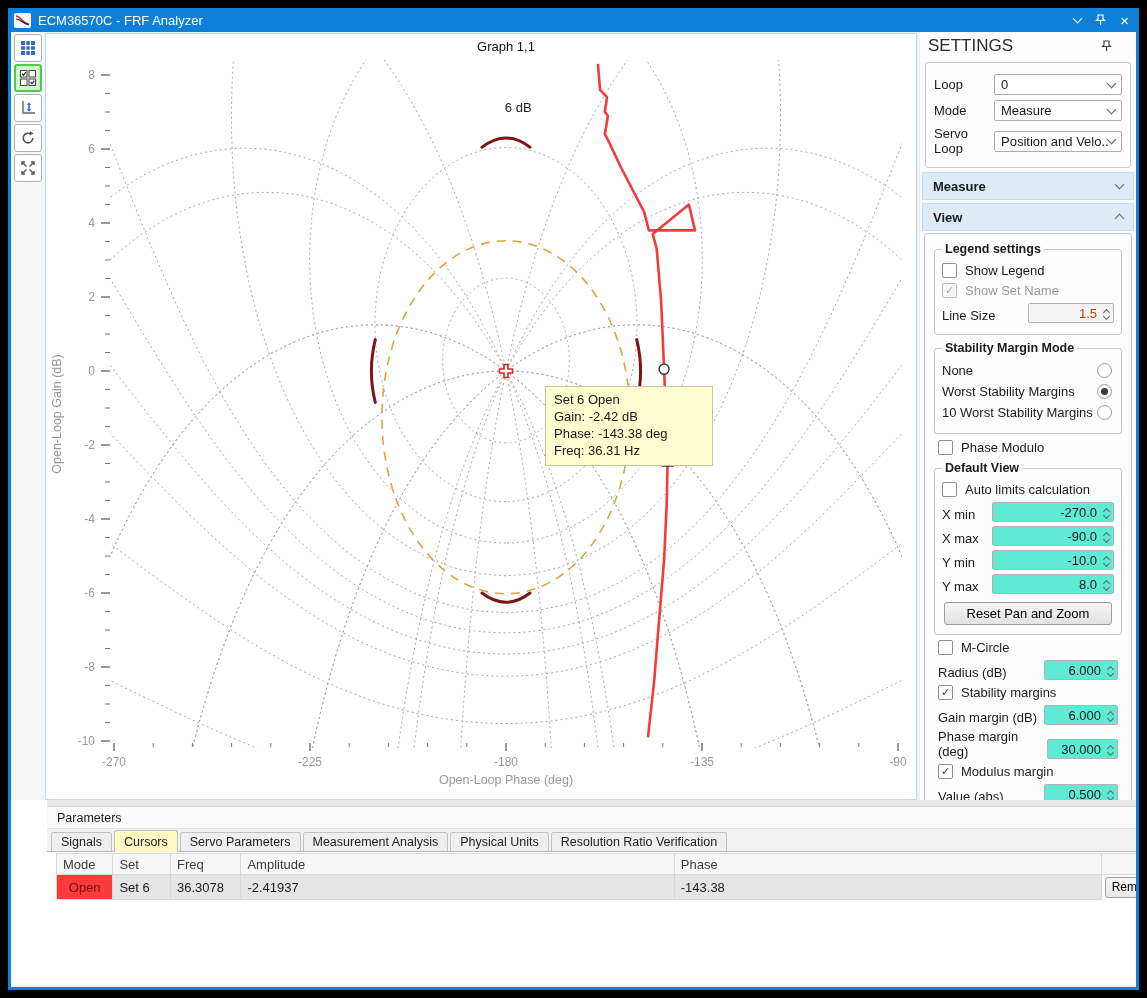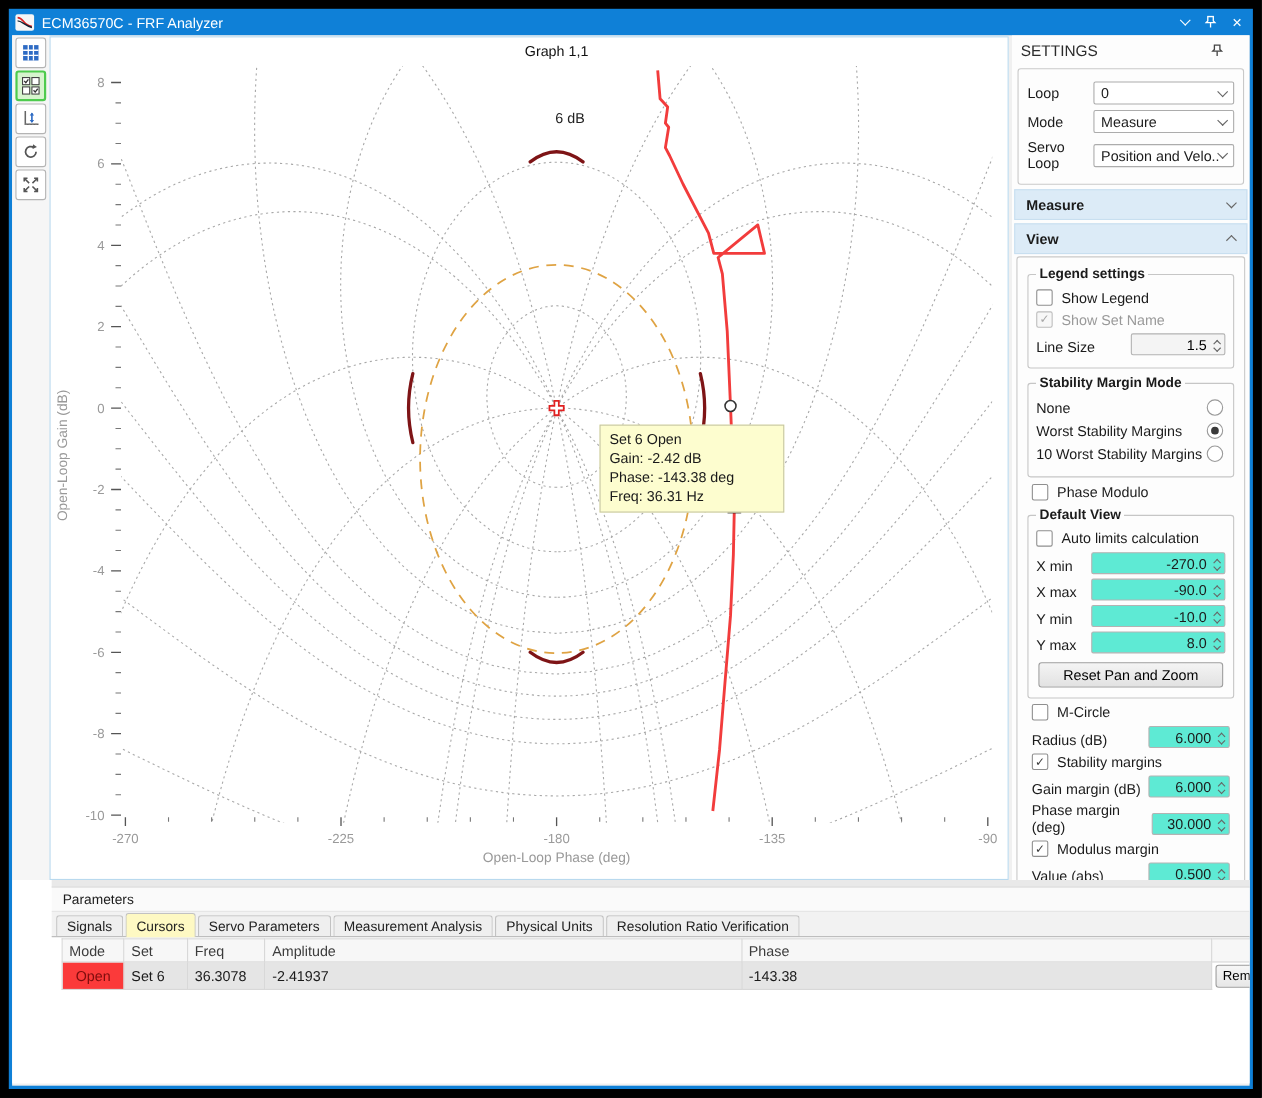--- a/index.html
+++ b/index.html
@@ -17,21 +17,21 @@
   
   #toolcol{position:absolute;left:0;top:0;width:34px;height:768px;background:#f6f6f6;}
   .toolbtn{position:absolute;left:3px;width:28px;height:28px;background:#fff;border:1px solid #b4b4b4;border-radius:3px;display:flex;align-items:center;justify-content:center;box-sizing:border-box;}
   .toolbtn.active{background:#d6f4cd;border:2px solid #4ecb4e;}
   
   #graphpanel{position:absolute;left:34px;top:1px;width:872px;height:767px;background:#fff;border:1px solid #b9d9ee;box-sizing:border-box;}
   #graph-svg{position:absolute;left:0;top:0;}
   #tooltip{position:absolute;left:499px;top:352px;width:150px;background:#fdfdcf;border:1px solid #c6c6a3;padding:5px 8px;line-height:1.3;font-size:13px;color:#1a1a1a;}
   
   #settings{position:absolute;left:909px;top:0;width:216px;height:768px;background:#fdfdfd;box-sizing:border-box;overflow:hidden;}
-  #settings-header{display:flex;align-items:center;height:24px;padding:2px 24px 0 8px;font-size:14px;color:#2b2b2b;text-align:right;}
+  #settings-header{display:flex;align-items:center;height:24px;padding:2px 24px 0 8px;font-size:17px;color:#2b2b2b;text-align:right;}
   #settings-header .pin{margin-left:auto;}
   .panel-box{border:1px solid #c9c9c9;border-radius:3px;margin:4px 5px;padding:6px 6px;background:#fdfdfd;}
   .srow{display:flex;align-items:center;margin:5px 2px;}
   .srow .lbl{font-size:13px;}
   .combo{margin-left:auto;width:128px;height:21px;background:#fff;border:1px solid #acacac;border-radius:2px;display:flex;align-items:center;padding:0 6px;box-sizing:border-box;}
   .combo .cval{flex:1;font-size:13px;white-space:nowrap;overflow:hidden;}
   .secbar{height:26px;background:#dcebf7;border:1px solid #c8dff0;display:flex;align-items:center;padding:0 10px;font-weight:bold;font-size:13px;margin:3px 2px 0 2px;}
   .secbar .chv{margin-left:auto;}
   .group{border:1px solid #c9c9c9;border-radius:3px;margin:2px 4px 6px 4px;padding:2px 0 8px 0;background:#fdfdfd;}
   fieldset{border:1px solid #c6c6c6;border-radius:3px;margin:6px 9px 4px 9px;padding:2px 7px 7px 7px;}
@@ -45,21 +45,21 @@
   .radio{width:13px;height:13px;border:1px solid #9a9a9a;border-radius:50%;background:#fff;display:inline-flex;align-items:center;justify-content:center;flex:none;}
   .radio.sel::after{content:"";width:7px;height:7px;border-radius:50%;background:#3a3a3a;}
   .oprow{display:flex;align-items:center;margin:6px 0;}
   .oprow .radio{margin-left:auto;margin-right:2px;}
   .numrow{display:flex;align-items:flex-end;margin:4px 0;}
   .spin{margin-left:auto;height:20px;background:#5eead4;border:1px solid #b3b3b3;border-radius:2px;display:flex;align-items:center;box-sizing:border-box;}
   .spin .val{flex:1;text-align:right;font-size:13px;padding:0 3px;}
   .spin .btns{width:13px;display:flex;flex-direction:column;align-items:center;justify-content:center;gap:2px;}
   .spin .btns .chv{width:4px;height:4px;border-width:1.3px;}
   .spin.disabled{background:#f4f4f4;}
-  .spin.disabled .val{color:#000000;}
+  .spin.disabled .val{color:#c2410c;}
   .w120{width:122px;} .w74{width:74px;}
   .push-btn{display:block;margin:8px 2px 2px 2px;width:calc(100% - 4px);height:23px;background:linear-gradient(#f4f4f4,#e2e2e2);border:1px solid #9d9d9d;border-radius:3px;font-size:13px;font-family:"Liberation Sans",sans-serif;}
   
   #bottompanel{position:absolute;left:0;top:768px;width:1125px;height:185px;background:#fff;padding-left:36px;}
   #splitter{height:6px;background:#e9e9e9;border-bottom:1px solid #d6d6d6;}
   #params-header{height:21px;background:#fafafa;display:flex;align-items:center;padding-left:10px;font-size:12.5px;border-bottom:1px solid #e3e3e3;}
   #tabs{height:22px;background:#f2f2f2;display:flex;align-items:flex-end;padding-left:4px;border-bottom:1px solid #b9b9b9;}
   .tab{height:18px;display:flex;align-items:center;padding:0 9px;font-size:12.5px;background:#efefef;border:1px solid #c2c2c2;border-bottom:none;border-radius:3px 3px 0 0;margin-right:2px;color:#222;}
   .tab.active{background:#fef9c3;height:21px;margin-bottom:-1px;z-index:2;}
   table.ptable{border-collapse:collapse;margin:1px 0 0 9px;font-size:13px;}

